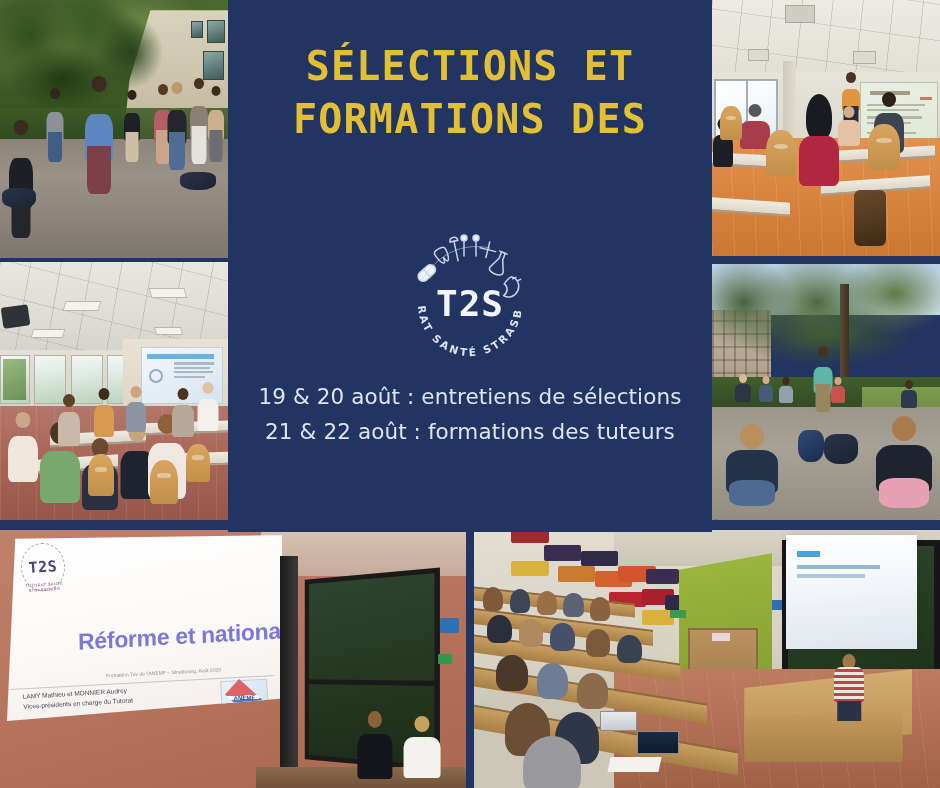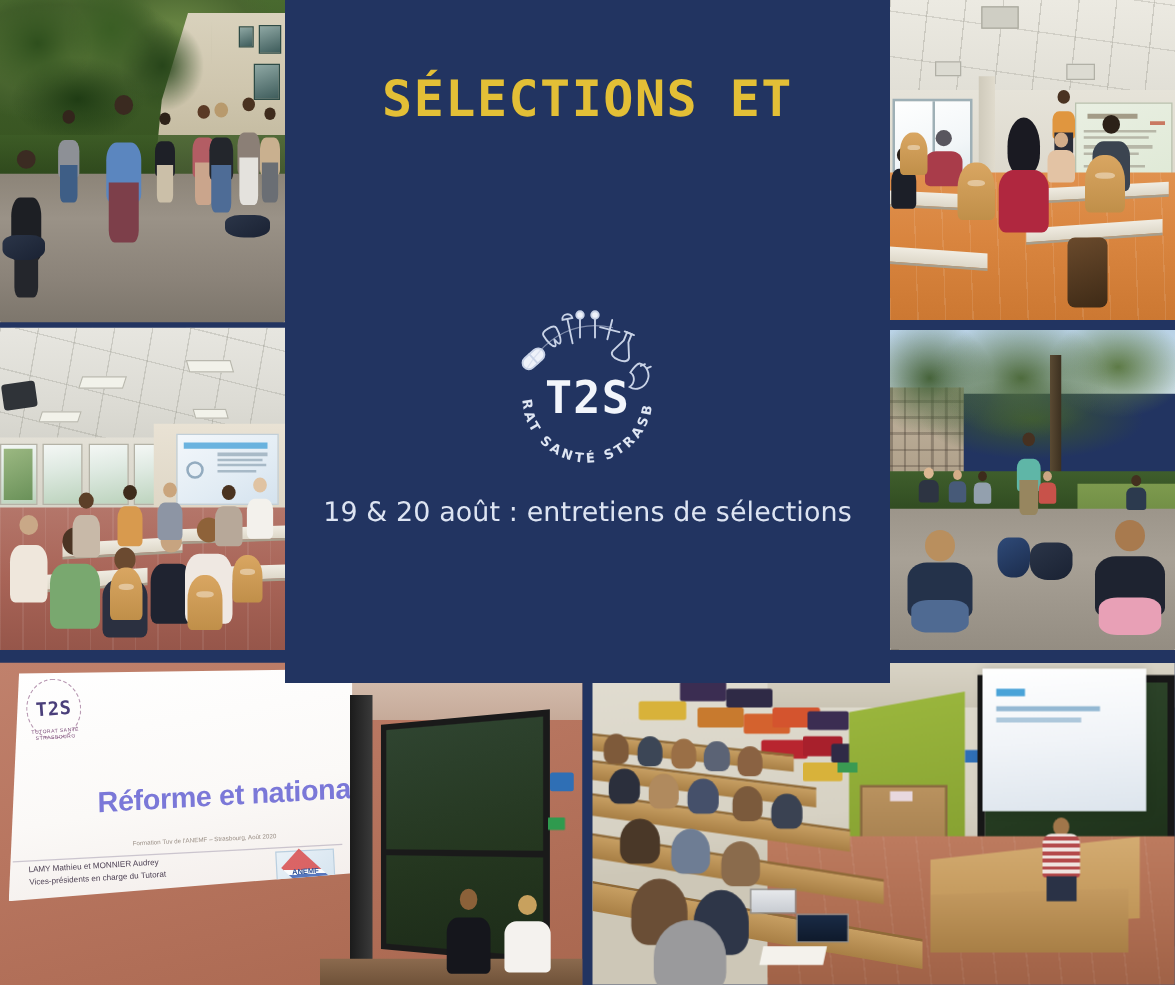--- a/index.html
+++ b/index.html
@@ -307,21 +307,21 @@
   #ph-br .bench2{position:absolute;left:58%;top:70%;width:34%;height:20%;
     background:linear-gradient(180deg,#c49a60,#a87f46);
     clip-path:polygon(0 10%,100% 0,100% 100%,0 100%);}
   #ph-br .seats{position:absolute;left:0;top:22%;width:48%;height:78%;}
   #ph-br .row{position:absolute;left:0;background:linear-gradient(180deg,#c79f63,#a87f45);
     border-top:2px solid #8f6a38;}
   #ph-br .stud{position:absolute;border-radius:50% 50% 30% 30%;}
 
   
   .centre {
-    position:absolute; left:228px; top:16px; width:484px; height:530px;
+    position:absolute; left:228px; top:2px; width:484px; height:530px;
     background:#223461;
   }
 
   .title {
     position:absolute; left:0; top:38px; width:100%;
     text-align:center;
     font-family:"DejaVu Sans Mono", monospace;
     font-weight:bold;
     font-size:40px;
     line-height:1.33;
@@ -705,20 +705,21 @@
       <div style="position:absolute;left:35%;top:78%;width:9%;height:9%;background:linear-gradient(180deg,#1a2b46,#0f1a2c);border:1px solid #8d8d8d;"></div>
       <div style="position:absolute;left:27%;top:70%;width:8%;height:8%;background:linear-gradient(180deg,#e7e9ec,#c8ccd2);border:1px solid #8d8d8d;"></div>
       <div style="position:absolute;left:29%;top:88%;width:11%;height:6%;background:#f4f2ec;transform:skewX(-12deg);"></div>
     </div>
   </div>
 
   <div class="centre">
 
     <div class="title">
       <div>Sélections et</div>
+      <div>formations des</div>
     </div>
 
     <div class="logo-wrap">
       <svg viewBox="0 0 140 142" xmlns="http://www.w3.org/2000/svg" aria-hidden="true">
         <defs>
           <path id="arcBottom" d="M 18,74 A 52,52 0 0 0 122,74"></path>
         </defs>
 
         <g stroke="#c8d2e6" stroke-width="1.5" fill="none" stroke-linecap="round">
 
@@ -765,16 +766,17 @@
         <text x="70" y="86" text-anchor="middle" font-family="DejaVu Sans Mono, monospace" font-size="36" font-weight="bold" fill="#f2f5fb" letter-spacing="1">T2S</text>
 
         <text font-family="DejaVu Sans, sans-serif" font-size="10.5" font-weight="bold" fill="#dfe6f3" letter-spacing="2.6">
           <textPath href="#arcBottom" startOffset="50%" text-anchor="middle" id="logo-arc-text">TUTORAT SANTÉ STRASBOURG</textPath>
         </text>
       </svg>
     </div>
 
     <div class="dates">
       <div>19 &amp; 20 août : entretiens de sélections</div>
+      <div>21 &amp; 22 août : formations des tuteurs</div>
     </div>
 
   </div>
 </div>
 
 </body></html>

